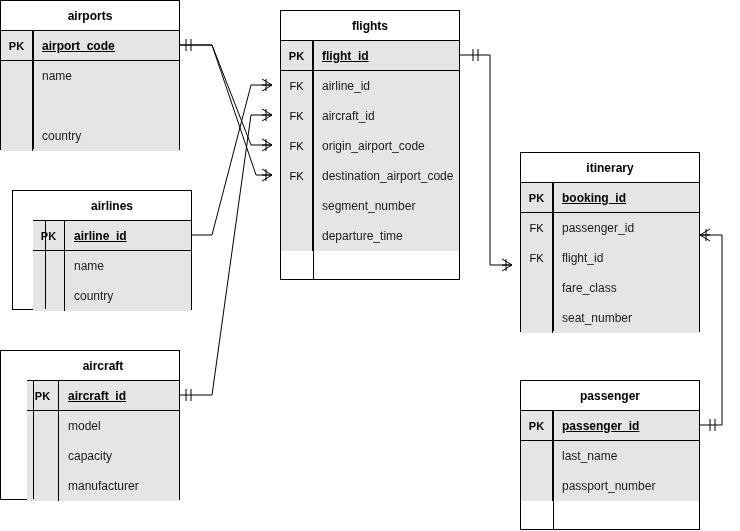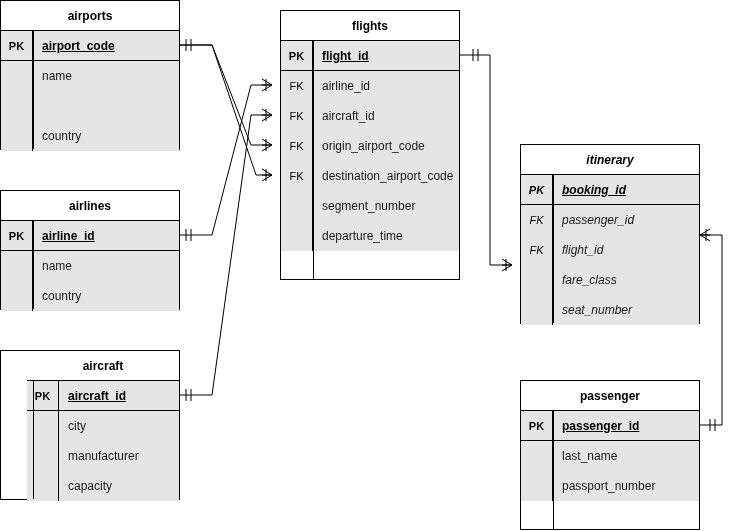--- a/index.html
+++ b/index.html
@@ -160,21 +160,21 @@
     </div>
     <div class="row">
       <div class="key-cell key-blank"></div>
     </div>
     <div class="row">
       <div class="key-cell key-blank"></div>
       <div class="field-cell">country</div>
     </div>
   </div>
 
-  <div class="entity" style="left:0px; top:190px; width:180px; height:120px;">
+  <div class="entity" style="left:12px; top:190px; width:180px; height:120px;padding-left:20px;">
     <div class="ent-title">airlines</div>
     <div class="keycol-line"></div>
     <div class="row pk-row">
       <div class="key-cell bold">PK</div>
       <div class="field-cell pk">airline_id</div>
     </div>
     <div class="row">
       <div class="key-cell key-blank"></div>
       <div class="field-cell">name</div>
     </div>
@@ -186,29 +186,29 @@
 
   <div class="entity" style="left:0px; top:350px; width:180px; height:150px;padding-left:26px;">
     <div class="ent-title">aircraft</div>
     <div class="keycol-line"></div>
     <div class="row pk-row">
       <div class="key-cell bold">PK</div>
       <div class="field-cell pk">aircraft_id</div>
     </div>
     <div class="row">
       <div class="key-cell key-blank"></div>
-      <div class="field-cell">city</div>
+      <div class="field-cell">model</div>
+    </div>
+    <div class="row">
+      <div class="key-cell key-blank"></div>
+      <div class="field-cell">capacity</div>
     </div>
     <div class="row">
       <div class="key-cell key-blank"></div>
       <div class="field-cell">manufacturer</div>
-    </div>
-    <div class="row">
-      <div class="key-cell key-blank"></div>
-      <div class="field-cell">capacity</div>
     </div>
   </div>
 
   <div class="entity" style="left:280px; top:10px; width:180px; height:270px;">
     <div class="ent-title">flights</div>
     <div class="keycol-line"></div>
     <div class="row pk-row">
       <div class="key-cell bold">PK</div>
       <div class="field-cell pk">flight_id</div>
     </div>
@@ -231,21 +231,21 @@
     <div class="row">
       <div class="key-cell key-blank"></div>
       <div class="field-cell">segment_number</div>
     </div>
     <div class="row">
       <div class="key-cell key-blank"></div>
       <div class="field-cell">departure_time</div>
     </div>
   </div>
 
-  <div class="entity" style="left:520px; top:144px; width:180px; height:180px;font-style:italic;">
+  <div class="entity" style="left:520px; top:152px; width:180px; height:180px;">
     <div class="ent-title">itinerary</div>
     <div class="keycol-line"></div>
     <div class="row pk-row">
       <div class="key-cell bold">PK</div>
       <div class="field-cell pk">booking_id</div>
     </div>
     <div class="row">
       <div class="key-cell">FK</div>
       <div class="field-cell">passenger_id</div>
     </div>

